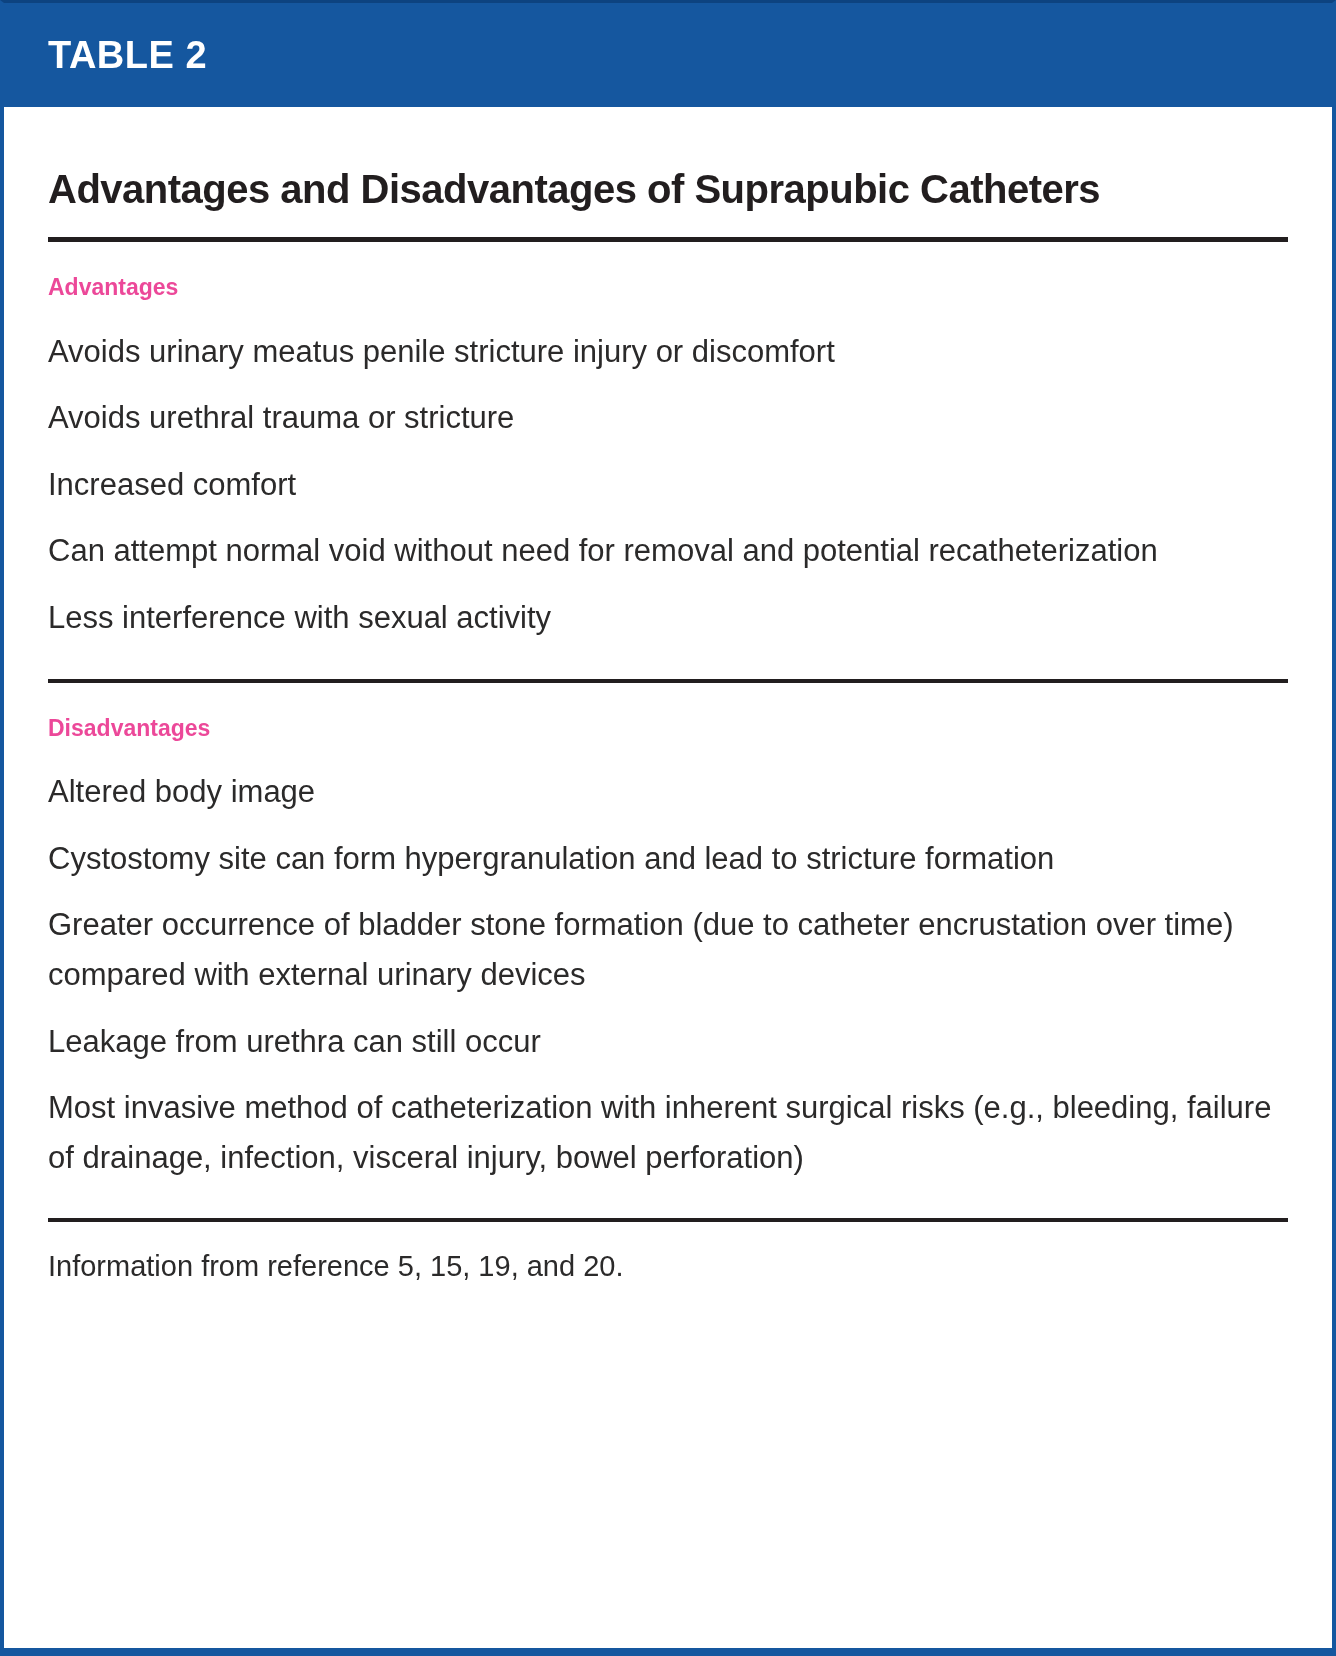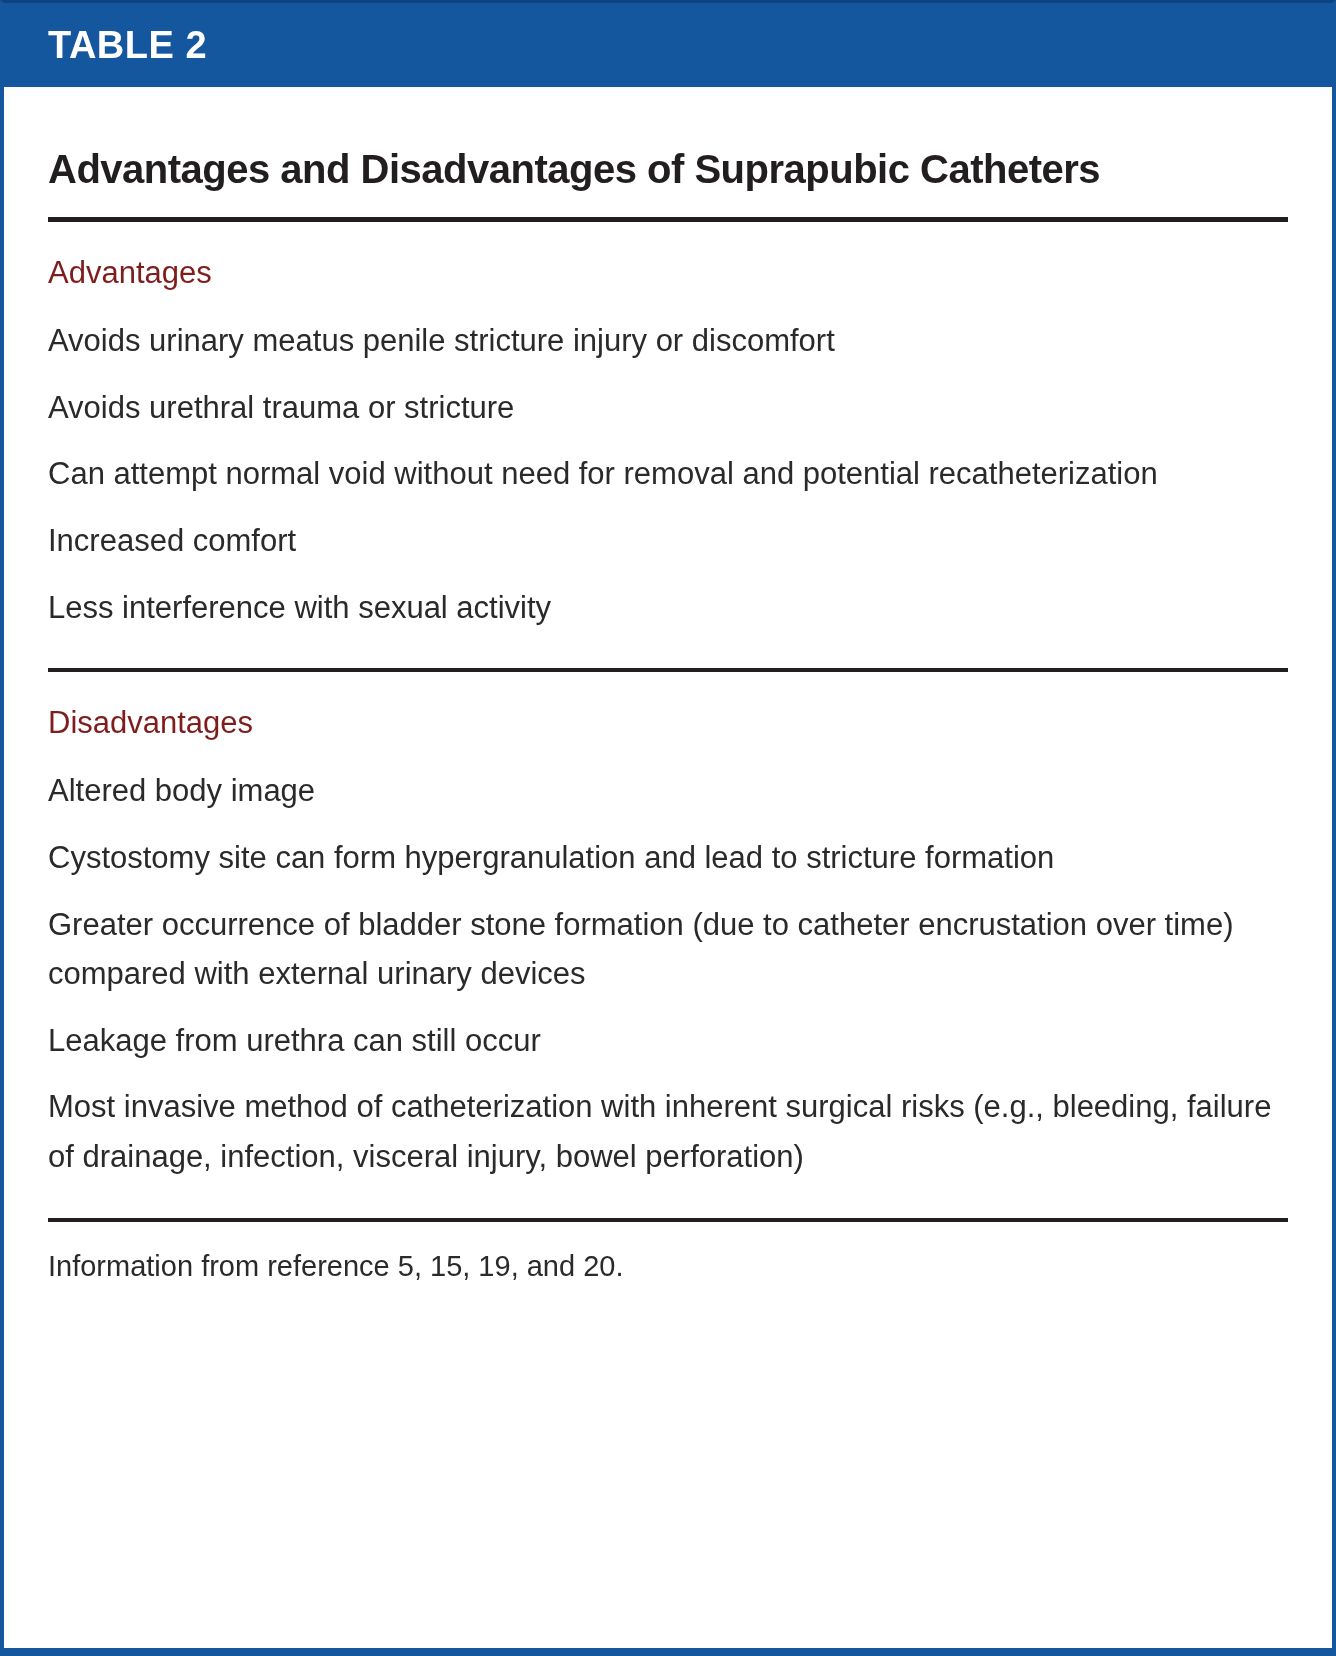--- a/index.html
+++ b/index.html
@@ -16,21 +16,21 @@
     border-left: 4px solid #15579f;
     border-right: 4px solid #15579f;
     border-bottom: 8px solid #15579f;
     border-top: 3px solid #0d4380;
     background: #ffffff;
     overflow: hidden;
   }
 
   .table-header {
     box-sizing: border-box;
-    height: 84px;
+    height: 104px;
     background: #15579f;
     display: flex;
     align-items: center;
     padding-left: 44px;
   }
 
   .table-label {
     color: #ffffff;
     font-size: 38px;
     font-weight: 700;
@@ -63,23 +63,23 @@
     height: 4px;
     margin-top: 36px;
   }
   .rule-foot {
     height: 4px;
     margin-top: 36px;
   }
 
   .section-heading {
     margin: 32px 0 0 0;
-    font-size: 31px;
-    font-weight: 400;
-    color: #7f1d1d;
+    font-size: 23px;
+    font-weight: 700;
+    color: #ec4899;
     line-height: 1.2;
   }
 
   .item {
     margin: 17px 0 0 0;
     font-size: 31px;
     font-weight: 400;
     color: #2b2a2a;
     line-height: 1.6;
   }
@@ -107,22 +107,22 @@
   <div class="table-body">
 
     <h1 class="table-title">Advantages and Disadvantages of Suprapubic Catheters</h1>
 
     <div class="rule rule-thick"></div>
 
     <h2 class="section-heading">Advantages</h2>
 
     <p class="item first">Avoids urinary meatus penile stricture injury or discomfort</p>
     <p class="item">Avoids urethral trauma or stricture</p>
+    <p class="item">Increased comfort</p>
     <p class="item">Can attempt normal void without need for removal and potential recatheterization</p>
-    <p class="item">Increased comfort</p>
     <p class="item">Less interference with sexual activity</p>
 
     <div class="rule rule-mid"></div>
 
     <h2 class="section-heading">Disadvantages</h2>
 
     <p class="item first">Altered body image</p>
     <p class="item">Cystostomy site can form hypergranulation and lead to stricture formation</p>
     <p class="item">Greater occurrence of bladder stone formation (due to catheter encrustation over time) compared with external urinary devices</p>
     <p class="item">Leakage from urethra can still occur</p>

